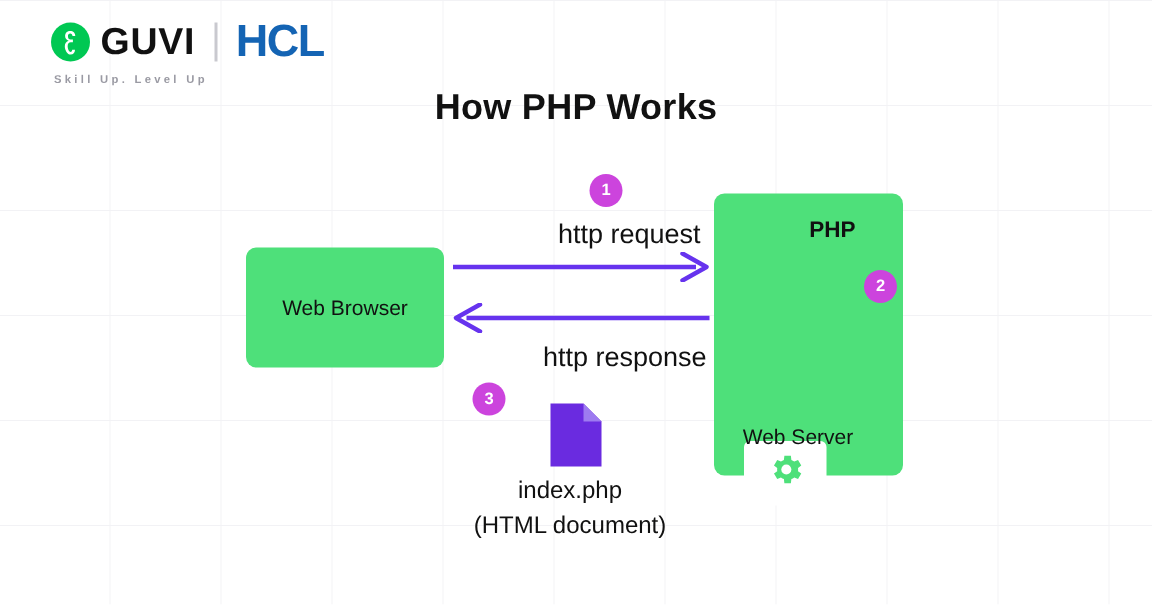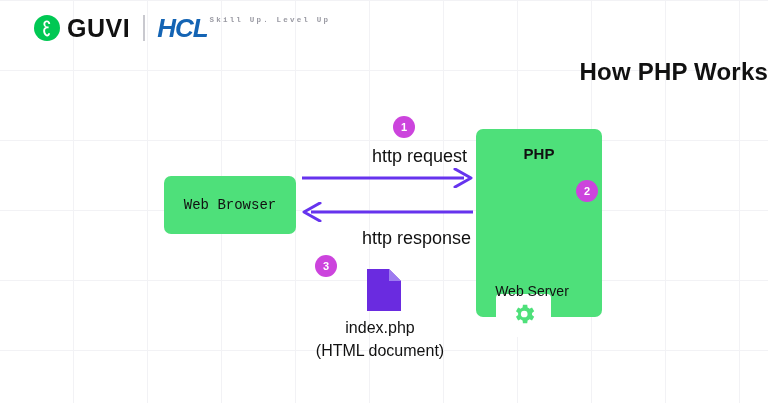--- a/index.html
+++ b/index.html
@@ -22,21 +22,21 @@
     background-position: -1px 0px;
     overflow: hidden;
   }
 
   
   #brand {
     position: absolute;
     left: 34px;
     top: 12px;
     display: flex;
-    flex-direction: row;
+    flex-direction: column;
     align-items: flex-start;
   }
   .brand-row {
     display: flex;
     align-items: center;
     height: 32px;
   }
   .guvi-mark {
     width: 26px;
     height: 26px;
@@ -55,80 +55,77 @@
     margin-left: 7px;
     line-height: 1;
   }
   .brand-divider {
     width: 2px;
     height: 26px;
     background: #c9c9cf;
     margin: 0 12px 0 13px;
   }
   .hcl-word {
-    font-size: 26px;
-    font-weight: bold;
-    font-style: italic;
+    font-size: 30px;
+    font-weight: bold;
     letter-spacing: -1px;
     color: #1464b4;
     line-height: 1;
   }
   .tagline {
     margin-top: 4px;
     margin-left: 2px;
     font-size: 7.5px;
     letter-spacing: 2.2px;
     color: #9a9aa3;
     font-weight: bold;
-    font-family: Liberation Mono, monospace;
   }
 
   
   #title {
     position: absolute;
     left: 0;
     top: 58px;
     width: 768px;
-    text-align: right;
+    text-align: center;
     font-size: 24px;
     font-weight: bold;
     color: #111111;
     letter-spacing: 0.2px;
   }
 
   
   .greenbox {
     position: absolute;
     background: #4ee07a;
     border-radius: 7px;
   }
   #browser-box {
     left: 164px;
-    top: 176px;
+    top: 165px;
     width: 132px;
-    height: 58px;
-    display: flex;
-    align-items: center;
-    justify-content: center;
-    font-family: Liberation Mono, monospace;
+    height: 80px;
+    display: flex;
+    align-items: center;
+    justify-content: center;
   }
   #browser-label {
     font-size: 14px;
     color: #111111;
     font-weight: normal;
   }
   #server-box {
     left: 476px;
     top: 129px;
     width: 126px;
     height: 188px;
   }
   #php-label {
     position: absolute;
-    left: 0;
+    left: 16px;
     top: 16px;
     width: 126px;
     text-align: center;
     font-size: 15px;
     font-weight: bold;
     color: #111111;
   }
   #server-label {
     position: absolute;
     left: 0;

